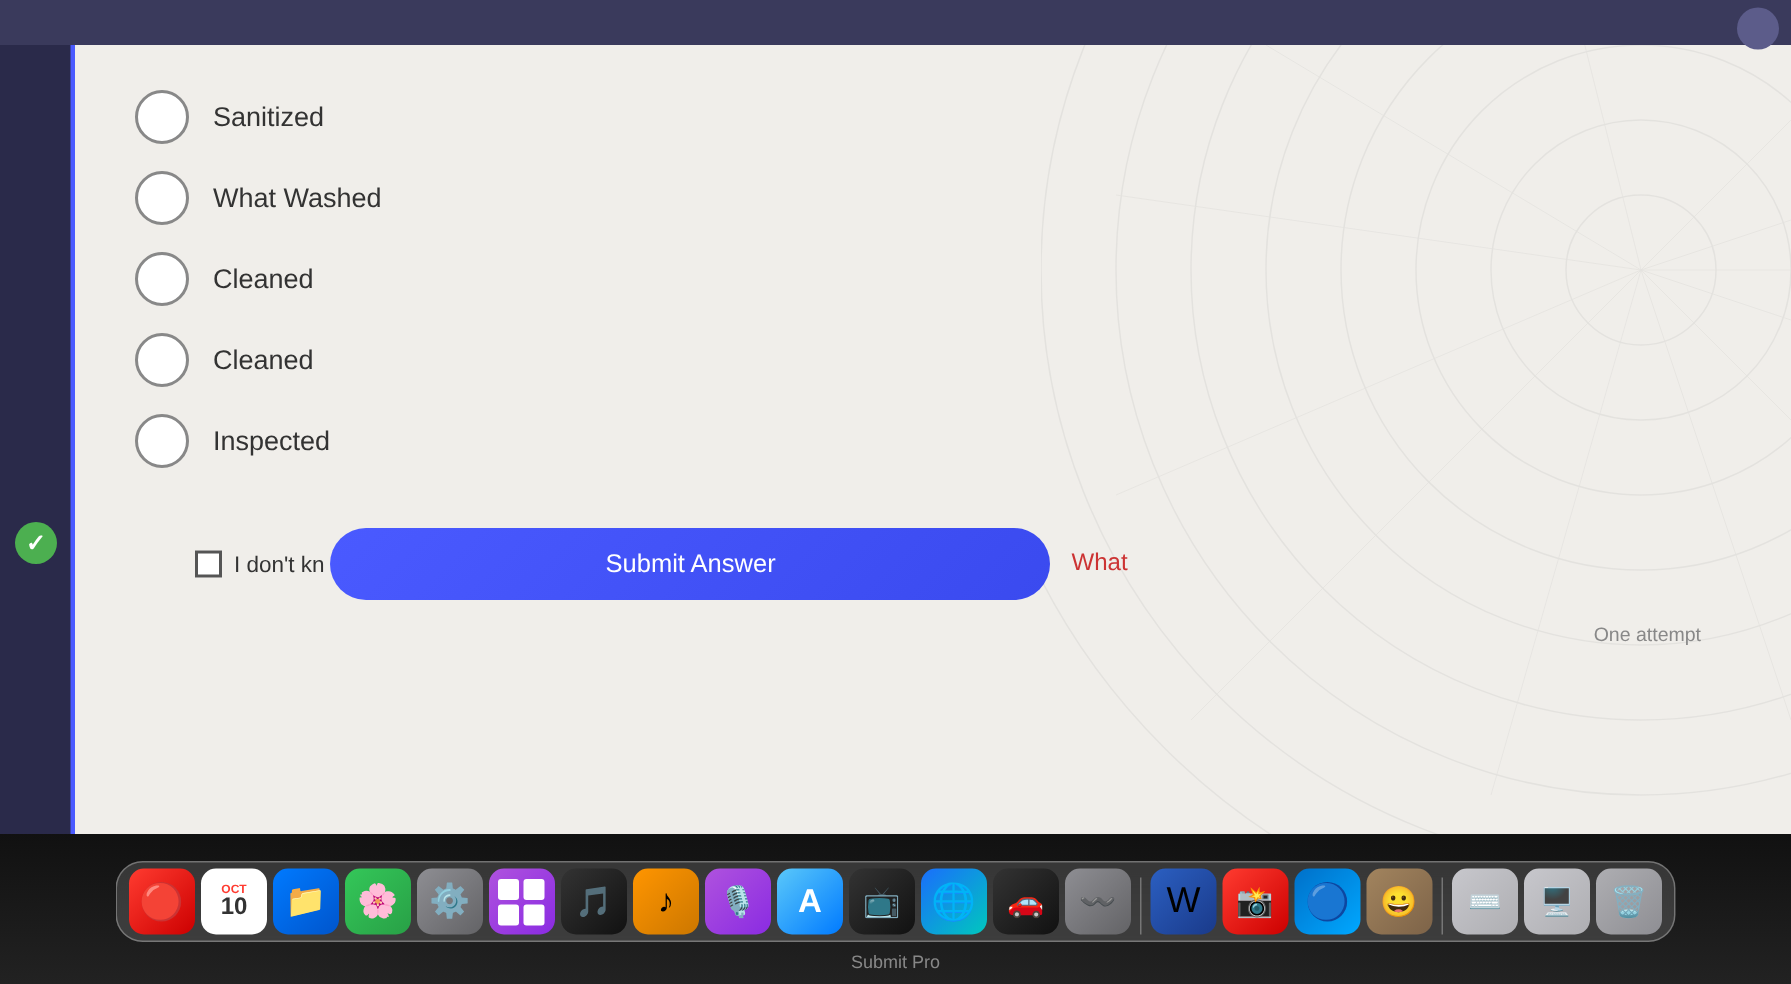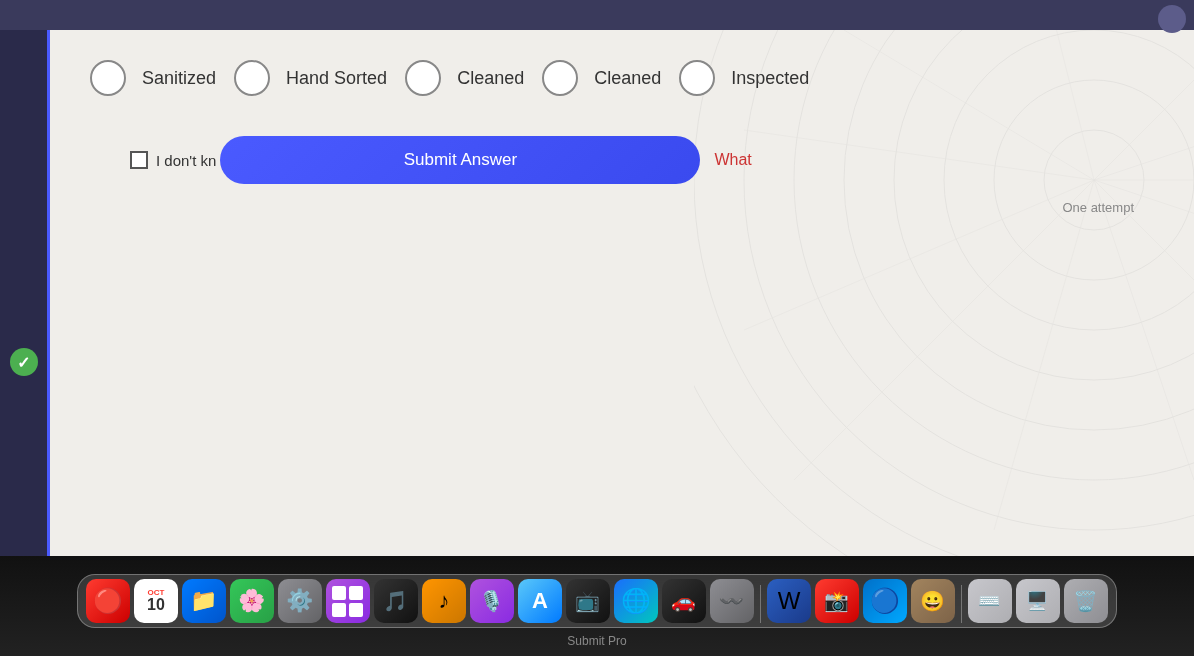--- a/index.html
+++ b/index.html
@@ -93,21 +93,21 @@
       color: #222;
       margin-bottom: 28px;
       font-style: italic;
       line-height: 1.4;
       max-width: 800px;
     }
 
     .options-list {
       list-style: none;
       display: flex;
-      flex-direction: row;
+      flex-direction: column;
       gap: 18px;
       margin-bottom: 30px;
     }
 
     .option-item {
       display: flex;
       align-items: center;
       gap: 16px;
       cursor: pointer;
     }
@@ -307,21 +307,21 @@
     <div class="quiz-content">
 
 
       <ul class="options-list">
         <li class="option-item">
           <div class="radio-circle"></div>
           <span class="option-label">Sanitized</span>
         </li>
         <li class="option-item">
           <div class="radio-circle"></div>
-          <span class="option-label">Hand Sorted</span>
+          <span class="option-label">What Washed</span>
         </li>
         <li class="option-item">
           <div class="radio-circle"></div>
           <span class="option-label">Cleaned</span>
         </li>
         <li class="option-item">
           <div class="radio-circle"></div>
           <span class="option-label">Cleaned</span>
         </li>
         <li class="option-item">

